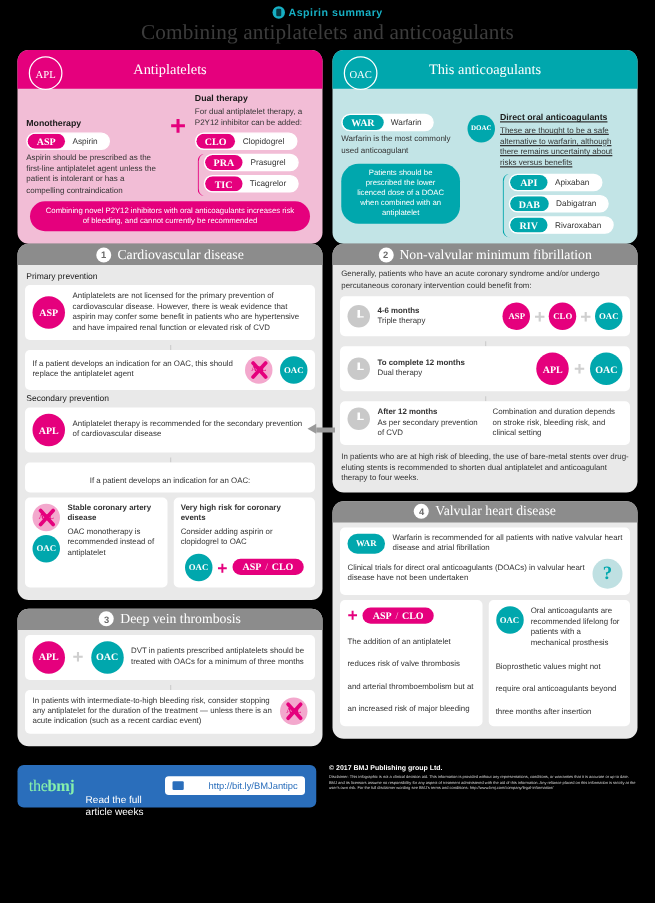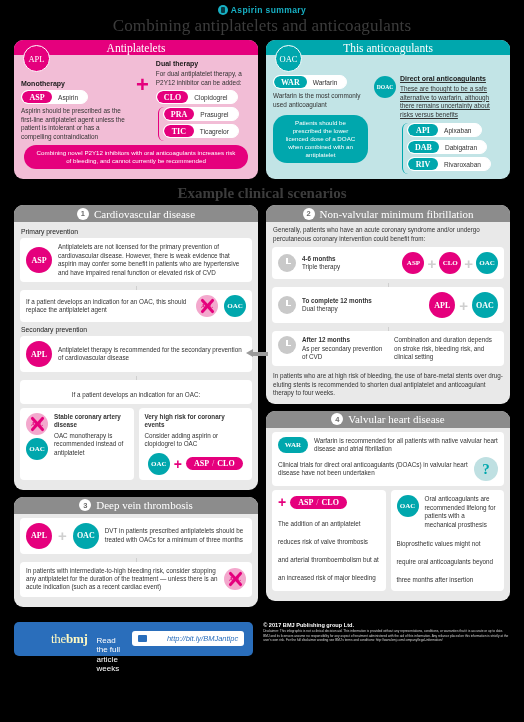--- a/index.html
+++ b/index.html
@@ -34,21 +34,21 @@
     font-size: 17px; font-weight: normal; letter-spacing: .1px;
     line-height: 20px; margin-top: 0;
   }
 
   
   .top-row { display: flex; gap: 8px; padding: 4px 14px 0 14px; }
   .panel { border-radius: 9px; position: relative; padding-bottom: 5px; }
   .panel.pink  { background: #f2bdd6; width: 250px; }
   .panel.teal  { background: #c2e4e6; width: 250px; }
   .panel-head {
-    border-radius: 9px 9px 0 0; height: 15px;
+    border-radius: 9px 9px 0 0; height: 31px;
     display: flex; align-items: center; justify-content: center;
     font-family: "Liberation Serif", serif; font-size: 11.5px; color: #fff;
   }
   .panel.pink  .panel-head { background: #e5007d; }
   .panel.teal  .panel-head { background: #00a7ad; }
   .badge-circle {
     position: absolute; left: 9px; top: 5px;
     width: 27px; height: 27px; border-radius: 50%;
     display: flex; align-items: center; justify-content: center;
     font-family: "Liberation Serif", serif; font-size: 8.5px; color: #fff;
@@ -182,26 +182,26 @@
     border-top:4.5px solid transparent; border-bottom:4.5px solid transparent;
     border-right:7px solid #9a9a9a;
   }
 
   
   .footer { display: flex; padding: 8px 14px 0 14px; gap: 10px; align-items: flex-start; }
   .bmj-bar {
     background: #2a6ebb; border-radius: 5px; display: flex; align-items: center;
     gap: 9px; padding: 6px 9px; width: 242px; height: 34px;
   }
-  .bmj-logo { color: #fef9c3; font-size: 13px; font-family: "Liberation Serif", serif; letter-spacing: -.3px; margin-left: 28px; }
+  .bmj-logo { color: #86efac; font-size: 13px; font-family: "Liberation Serif", serif; letter-spacing: -.3px; }
   .bmj-logo b { font-weight: bold; }
   .read-online { color: #fff; font-size: 8px; line-height: 9.5px; }
   .url-box {
     background: #fff; border-radius: 3px; display: flex; align-items: center;
-    gap: 20px; padding: 3px 6px; margin-left: auto; font-style: italic;
+    gap: 20px; padding: 3px 6px; margin-left: auto;
   }
   .url-icon { width: 9px; height: 7px; background: #2a6ebb; border-radius: 1px; flex:none; }
   .url-text { color: #2a6ebb; font-size: 7.5px; }
 
   .copyright { color: #fff; width: 250px; }
   .cp-title { font-size: 5.6px; font-weight: bold; margin-bottom: 1.5px; }
   .cp-body { font-size: 3.2px; line-height: 4.4px; color: #d6d6d6; }
 </style>
 </head>
 <body>
@@ -282,21 +282,20 @@
                 <span class="abbr teal">RIV</span>
                 <span class="nm">Rivaroxaban</span>
               </div>
             </div>
           </div>
         </div>
       </div>
     </div>
   </div>
 
-  <h2 class="section-title">Example clinical scenarios</h2>
 
   <div class="scen-row">
 
     <div class="mid-arrow">
       <span class="shaft"></span>
         <span class="head"></span>
     </div>
 
     <div class="scen-col">
 

